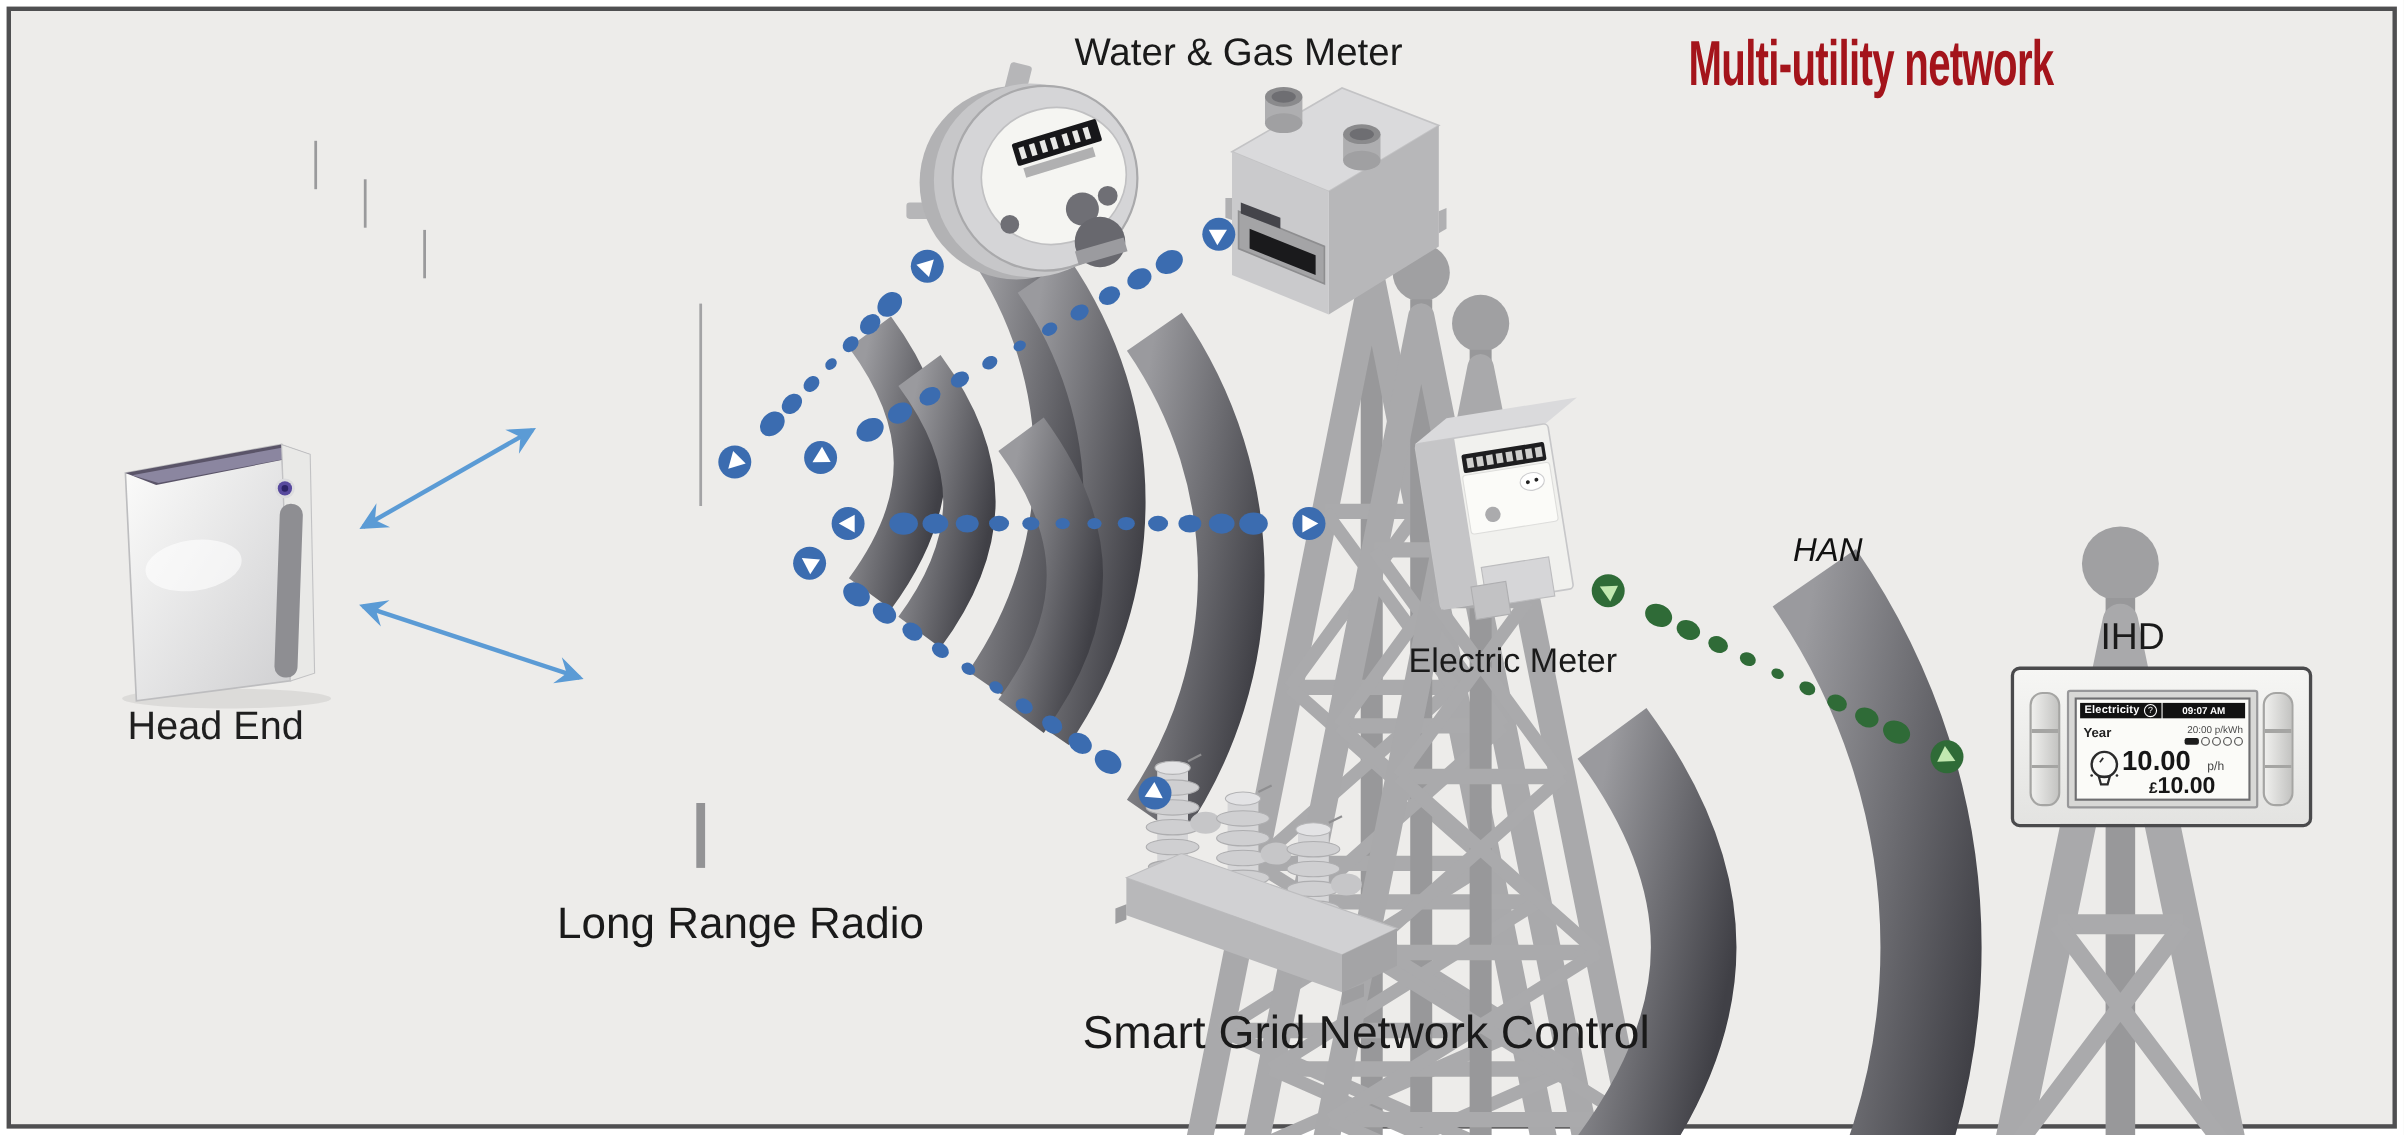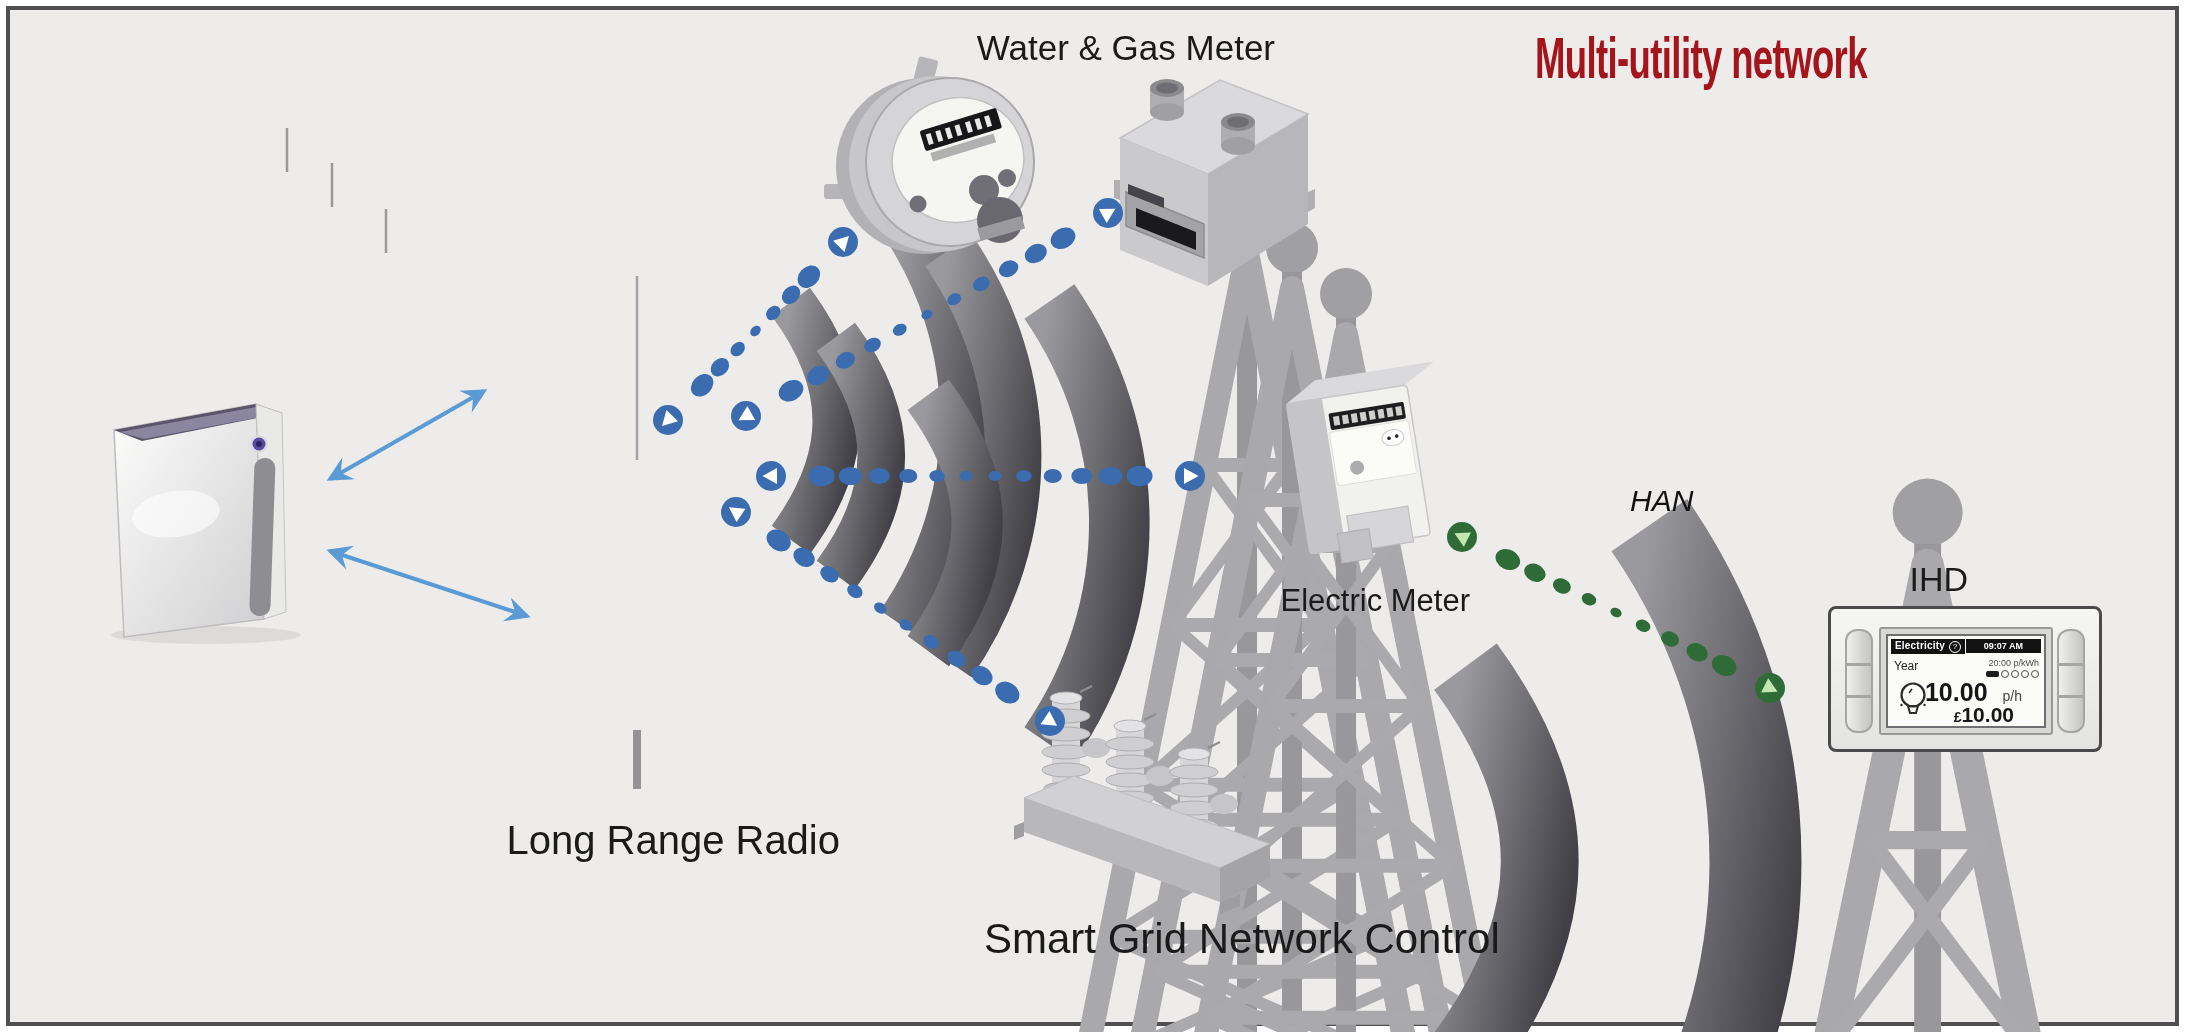--- a/index.html
+++ b/index.html
@@ -28,27 +28,27 @@
   .ihd-screen{position:absolute;left:48px;top:18px;width:170px;height:104px;
        background:#d8d8d6;border:2px solid #98989a;border-radius:3px;}
   .ihd-lcd{position:absolute;left:5px;top:5px;right:5px;bottom:5px;background:#fbfbf8;
        border:2px solid #6f6f71;}
   .lcd-src{position:absolute;left:3px;top:3px;background:#121212;color:#fff;
        font-size:10px;font-weight:700;padding:1px 4px;letter-spacing:.2px;}
   .lcd-help{display:inline-block;width:10px;height:10px;line-height:10px;border:1px solid #fff;
        border-radius:50%;font-size:8px;text-align:center;margin-left:4px;font-weight:400;}
   .lcd-time{position:absolute;right:3px;top:3px;background:#121212;color:#fff;
        font-size:9px;font-weight:700;padding:2px 18px;}
-  .lcd-period{position:absolute;left:6px;top:23px;font-size:12px;font-weight:400;color:#222;}
+  .lcd-period{position:absolute;left:6px;top:23px;font-size:12px;font-weight:700;color:#222;}
   .lcd-rate{position:absolute;right:5px;top:22px;font-size:9px;color:#4a4a4a;}
   .lcd-sig{position:absolute;right:5px;top:34px;display:flex;align-items:center;gap:2px;}
   .lcd-sig .bar{width:13px;height:6px;background:#1c1c1c;border-radius:2px;}
   .lcd-sig .c{width:8px;height:8px;border:1.5px solid #4a4a4a;border-radius:50%;box-sizing:border-box;}
   .lcd-reading{position:absolute;right:22px;top:42px;font-size:25px;font-weight:700;color:#161616;}
-  .lcd-reading .unit{font-size:14px;font-weight:400;color:#444;padding-left:15px;}
+  .lcd-reading .unit{font-size:11px;font-weight:400;color:#444;padding-left:15px;}
   .lcd-cost{position:absolute;right:30px;top:67px;font-size:21px;font-weight:700;color:#161616;}
   .lcd-cost .cur{font-size:14px;}
   .lcd-bulb{position:absolute;left:8px;bottom:6px;}
 </style>
 </head>
 <body>
 
 <div class="frame"></div>
 
 <svg id="diagram-svg" viewBox="0 0 2185 1032">
@@ -320,20 +320,21 @@
 <div class="title" style="color: rgb(164, 20, 27);">Multi-utility network</div>
 <div class="lbl lbl-water">Water &amp; Gas Meter</div>
 <div class="lbl lbl-electric">Electric Meter</div>
 <div class="lbl lbl-smartgrid">
   <div>Smart Grid Network Control</div>
 </div>
 <div class="lbl lbl-lrr">Long Range Radio</div>
 <div class="lbl lbl-ihd">IHD</div>
 <div class="lbl lbl-han">HAN</div>
 <div class="lbl lbl-headend">
+  <div>Head End</div>
 </div>
 
 <div class="ihd">
   <div class="ihd-btn left"></div>
   <div class="ihd-btn right"></div>
   <div class="ihd-screen">
     <div class="ihd-lcd">
       <span class="lcd-src"><span>Electricity</span><span class="lcd-help">?</span></span>
       <span class="lcd-time">09:07 AM</span>
       <span class="lcd-period">Year</span>

